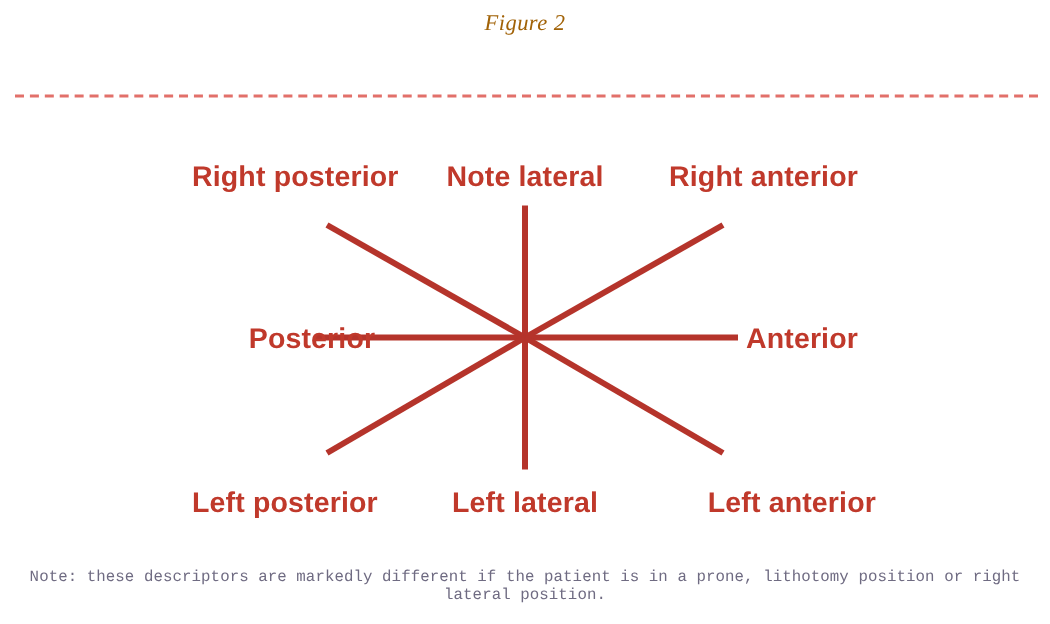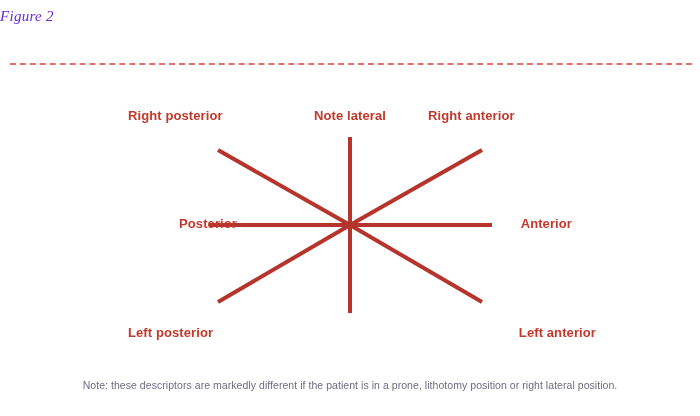--- a/index.html
+++ b/index.html
@@ -15,25 +15,25 @@
     overflow: hidden;
     font-family: "Liberation Sans", sans-serif;
   }
 
   
   #figure-label {
     position: absolute;
     left: 0;
     top: 8px;
     width: 700px;
-    text-align: left;
+    text-align: center;
     font-family: "Liberation Serif", serif;
     font-style: italic;
     font-size: 15px;
-    color: #6d28d9;
+    color: #a16207;
     letter-spacing: 0.3px;
   }
   #figure-subtitle {
     position: absolute;
     left: 0;
     top: 32px;
     width: 700px;
     text-align: center;
     font-family: "Liberation Serif", serif;
     font-size: 16.5px;
@@ -58,49 +58,49 @@
     height: 280px;
   }
   #diagram svg {
     display: block;
   }
 
   .dlabel {
     position: absolute;
     font-family: "Liberation Sans", sans-serif;
     font-weight: bold;
-    font-size: 13px;
+    font-size: 19px;
     color: #c0392b;
     white-space: nowrap;
     letter-spacing: 0.1px;
   }
   
   .row-top    { top: 108px; }
   .row-mid    { top: 216px; }
   .row-bottom { top: 325px; }
 
   #lbl-right-posterior { left: 128px;  width: 160px; text-align: left; }
   #lbl-right-lateral   { left: 290px;  width: 120px; text-align: center; }
-  #lbl-right-anterior  { left: 428px;  width: 160px; text-align: left; }
+  #lbl-right-anterior  { left: 412px;  width: 160px; text-align: right; }
 
   #lbl-posterior       { left: 128px;  width: 160px; text-align: center; }
   #lbl-anterior        { left: 412px;  width: 160px; text-align: right; }
 
   #lbl-left-posterior  { left: 128px;  width: 160px; text-align: left; }
   #lbl-left-lateral    { left: 290px;  width: 120px; text-align: center; }
-  #lbl-left-anterior   { left: 436px;  width: 160px; text-align: right; }
+  #lbl-left-anterior   { left: 424px;  width: 160px; text-align: right; }
 
   
   #footnote {
     position: absolute;
     left: 0;
     top: 379px;
     width: 700px;
     text-align: center;
-    font-family: Liberation Sans, sans-serif;
+    font-family: Liberation Mono, monospace;
     font-size: 10.5px;
     color: #6f6b82;
     letter-spacing: 0.05px;
   }
 </style>
 </head>
 <body>
 
 <div id="page">
 
@@ -129,18 +129,19 @@
   <div class="dlabel row-top" id="lbl-right-lateral">Note lateral</div>
 
   <div class="dlabel row-top" id="lbl-right-anterior">Right anterior</div>
 
   <div class="dlabel row-mid" id="lbl-posterior">Posterior</div>
 
   <div class="dlabel row-bottom" id="lbl-left-posterior">Left posterior</div>
 
   <div class="dlabel row-mid" id="lbl-anterior">Anterior</div>
 
+  <div class="dlabel row-bottom" id="lbl-left-lateral">Left lateral</div>
 
   <div class="dlabel row-bottom" id="lbl-left-anterior">Left anterior</div>
 
   <div id="footnote">Note: these descriptors are markedly different if the patient is in a prone, lithotomy position or right lateral position.</div>
 
 </div>
 
 </body></html>

